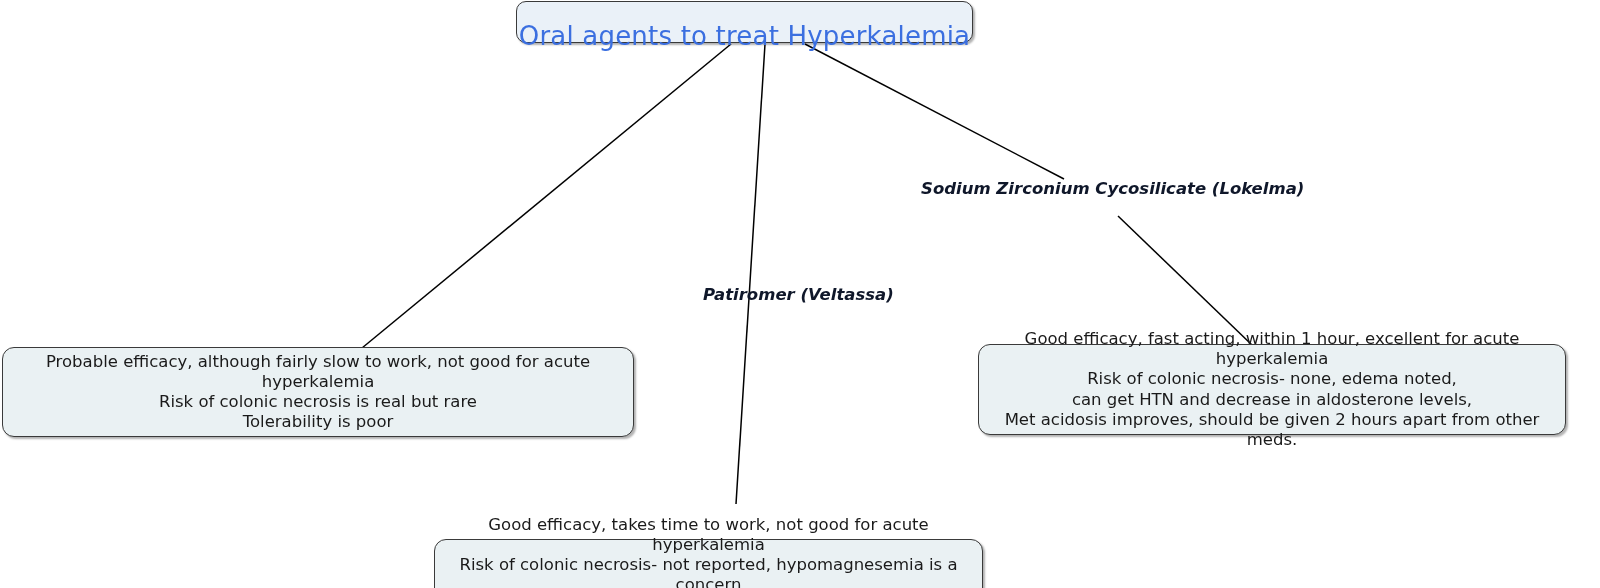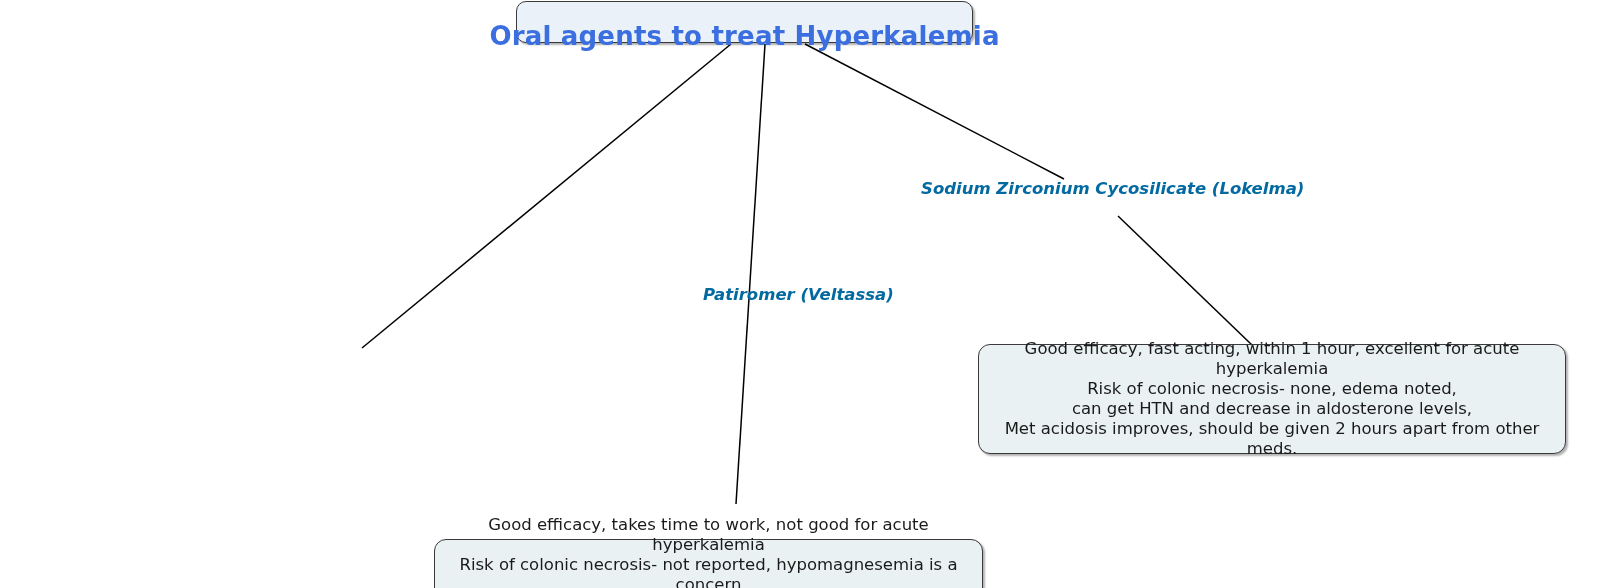--- a/index.html
+++ b/index.html
@@ -38,21 +38,21 @@
     left: 516px;
     top: 1px;
     width: 457px;
     height: 42px;
     border-radius: 10px;
     background: #eaf1f8;
   }
   .root-title {
     color: #3b6fe0;
     font-size: 26px;
-    font-weight: bold;
+    font-weight: normal;
     letter-spacing: 0.2px;
     white-space: nowrap;
     margin-top: 28px;
   }
   .detail-text {
     color: #1a1a1a;
     font-size: 16.5px;
     line-height: 1.22;
     text-align: center;
     white-space: pre-line;
@@ -61,32 +61,32 @@
   .node-left {
     left: 2px;
     top: 347px;
     width: 632px;
     height: 90px;
   }
   .node-right {
     left: 978px;
     top: 344px;
     width: 588px;
-    height: 110px;
+    height: 91px;
   }
   .node-bottom {
     left: 434px;
     top: 503px;
     width: 549px;
     height: 72px;
     margin-top: 36px;
   }
   .branch-label {
     position: absolute;
-    color: #0369a1;
+    color: #0f172a;
     font-size: 16.5px;
     font-weight: bold;
     font-style: italic;
     white-space: nowrap;
   }
   .label-sps  { left: 298px; top: 247px; }
   .label-pat  { left: 703px; top: 285px; }
   .label-szc  { left: 921px; top: 179px; }
 </style>
 </head>
@@ -105,20 +105,25 @@
 
   <div class="node root-node">
     <span class="root-title">Oral agents to treat Hyperkalemia</span>
   </div>
 
 
   <div class="branch-label label-pat">Patiromer (Veltassa)</div>
 
   <div class="branch-label label-szc">Sodium Zirconium Cycosilicate (Lokelma)</div>
 
+  <div class="node node-left">
+    <span class="detail-text">Probable efficacy, although fairly slow to work, not good for acute hyperkalemia
+Risk of colonic necrosis is real but rare
+Tolerability is poor</span>
+  </div>
 
   <div class="node node-right">
     <span class="detail-text">Good efficacy, fast acting, within 1 hour, excellent for acute hyperkalemia
 Risk of colonic necrosis- none, edema noted,
 can get HTN and decrease in aldosterone levels,
 Met acidosis improves, should be given 2 hours apart from other meds.</span>
   </div>
 
   <div class="node node-bottom">
     <span class="detail-text">Good efficacy, takes time to work, not good for acute hyperkalemia

